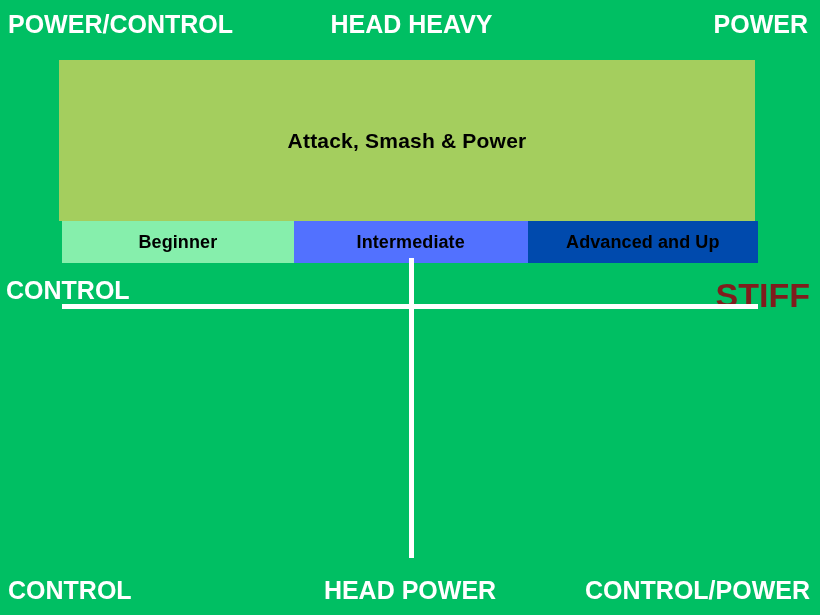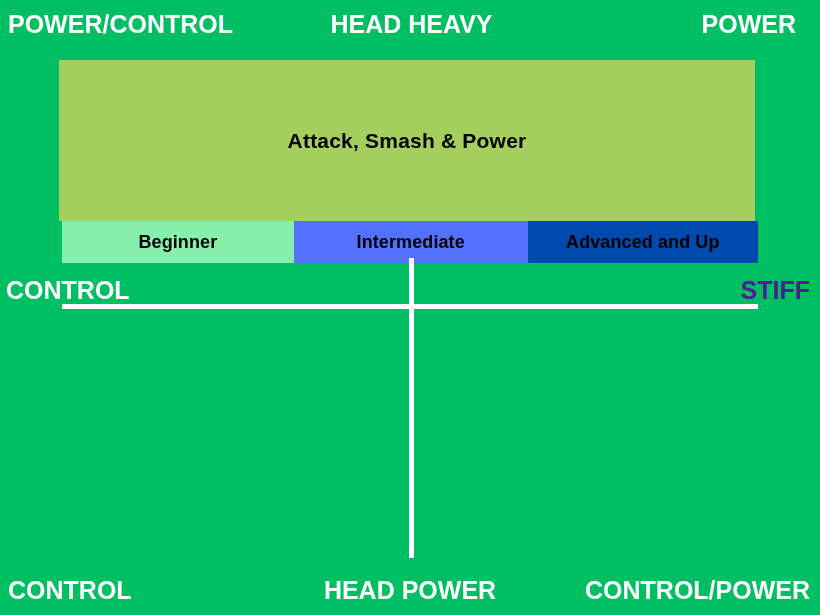--- a/index.html
+++ b/index.html
@@ -25,42 +25,42 @@
     position: absolute;
     color: #ffffff;
     font-weight: bold;
     font-size: 25px;
     letter-spacing: 0px;
     line-height: 1;
     white-space: nowrap;
   }
   #label-top-left    { left: 8px;  top: 12px; }
   #label-top-center  { left: 3px; right: 0; top: 12px; text-align: center; }
-  #label-top-right   { right: 24px; top: 12px; }
+  #label-top-right   { right: 12px; top: 12px; }
   #label-bottom-left { left: 8px;  top: 578px; }
   #label-bottom-center { left: 0; right: 0; top: 578px; text-align: center; }
   #label-bottom-right{ right: 10px; top: 578px; }
 
   #label-left-mid {
     position: absolute;
     left: 6px;
     top: 278px;
     color: #ffffff;
     font-weight: bold;
     font-size: 25px;
     line-height: 1;
     white-space: nowrap;
   }
   #label-right-mid {
     position: absolute;
     right: 10px;
     top: 278px;
-    color: #4c1d95;
+    color: #7f1d1d;
     font-weight: bold;
-    font-size: 25px;
+    font-size: 34px;
     line-height: 1;
     white-space: nowrap;
   }
 
   
   #axis-horizontal {
     position: absolute;
     left: 62px;
     top: 304px;
     width: 696px;

